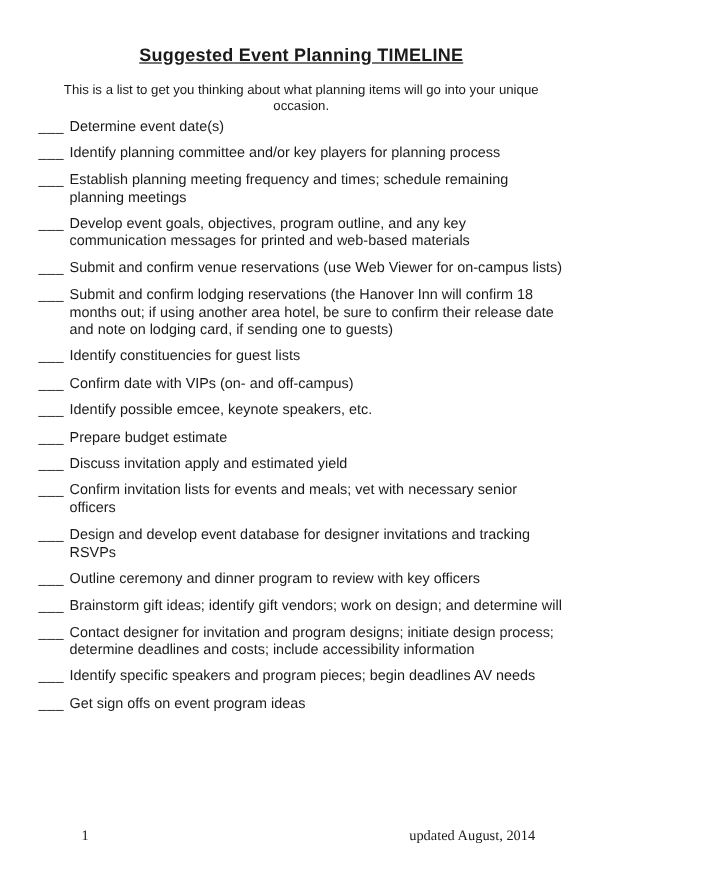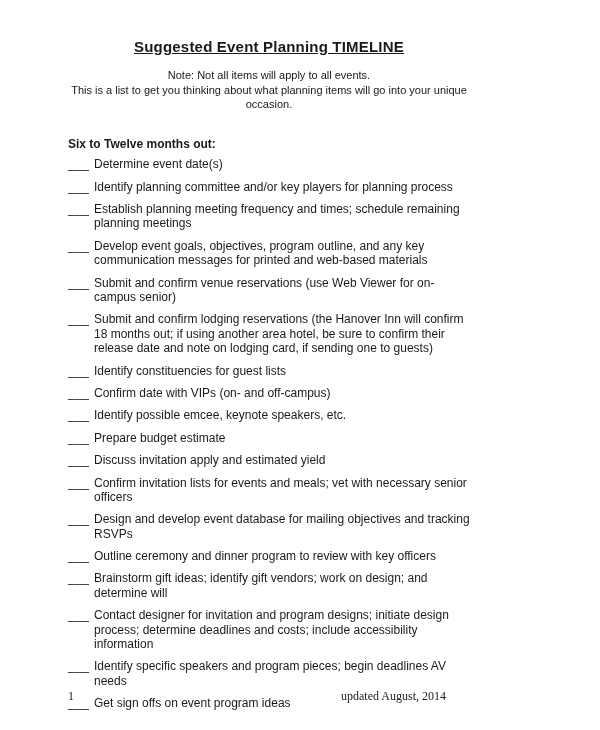--- a/index.html
+++ b/index.html
@@ -12,21 +12,21 @@
     height: 730px;
     font-family: "Liberation Sans", sans-serif;
     color: #1a1a1a;
     position: relative;
     overflow: hidden;
   }
   .page {
     box-sizing: border-box;
     width: 538px;
     height: 730px;
-    padding: 30px 68px 0 68px;
+    padding: 30px 68px 0 32px;
     position: relative;
   }
   .doc-title {
     text-align: center;
     font-size: 15px;
     font-weight: bold;
     text-decoration: underline;
     margin: 8px 0 14px 0;
     letter-spacing: 0.2px;
   }
@@ -74,45 +74,43 @@
     margin-left: 44px;
   }
 </style>
 </head>
 <body>
 
 <div class="page">
 
   <h1 class="doc-title">Suggested Event Planning TIMELINE</h1>
 
-  <p class="note">Note:  Not all items will apply to all events.</p>
   <p class="note">This is a list to get you thinking about what planning items will go into your unique occasion.</p>
 
-  <h2 class="section-heading">Six to Twelve months out:</h2>
 
   <div class="items">
     <div class="item">
       <span class="blank">___</span>
       <span class="item-text">Determine event date(s)</span>
     </div>
     <div class="item">
       <span class="blank">___</span>
       <span class="item-text">Identify planning committee and/or key players for planning process</span>
     </div>
     <div class="item">
       <span class="blank">___</span>
       <span class="item-text">Establish planning meeting frequency and times; schedule remaining planning meetings</span>
     </div>
     <div class="item">
       <span class="blank">___</span>
       <span class="item-text">Develop event goals, objectives, program outline, and any key communication messages for printed and web-based materials</span>
     </div>
     <div class="item">
       <span class="blank">___</span>
-      <span class="item-text">Submit and confirm venue reservations (use Web Viewer for on-campus senior)</span>
+      <span class="item-text">Submit and confirm venue reservations (use Web Viewer for on-campus lists)</span>
     </div>
     <div class="item">
       <span class="blank">___</span>
       <span class="item-text">Submit and confirm lodging reservations (the Hanover Inn will confirm 18 months out; if using another area hotel, be sure to confirm their release date and note on lodging card, if sending one to guests)</span>
     </div>
     <div class="item">
       <span class="blank">___</span>
       <span class="item-text">Identify constituencies for guest lists</span>
     </div>
     <div class="item">
@@ -130,21 +128,21 @@
     <div class="item">
       <span class="blank">___</span>
       <span class="item-text">Discuss invitation apply and estimated yield</span>
     </div>
     <div class="item">
       <span class="blank">___</span>
       <span class="item-text">Confirm invitation lists for events and meals; vet with necessary senior officers</span>
     </div>
     <div class="item">
       <span class="blank">___</span>
-      <span class="item-text">Design and develop event database for mailing objectives and tracking RSVPs</span>
+      <span class="item-text">Design and develop event database for designer invitations and tracking RSVPs</span>
     </div>
     <div class="item">
       <span class="blank">___</span>
       <span class="item-text">Outline ceremony and dinner program to review with key officers</span>
     </div>
     <div class="item">
       <span class="blank">___</span>
       <span class="item-text">Brainstorm gift ideas; identify gift vendors; work on design; and determine will</span>
     </div>
     <div class="item">

